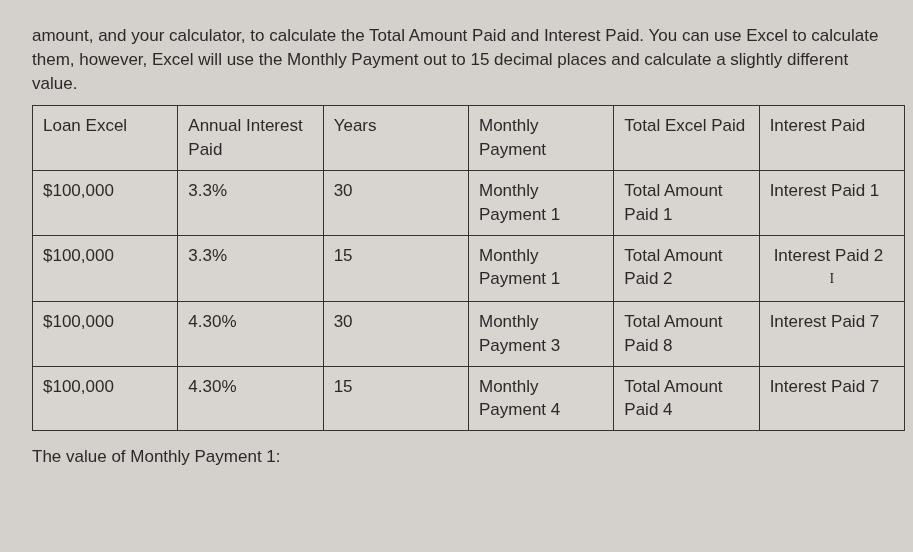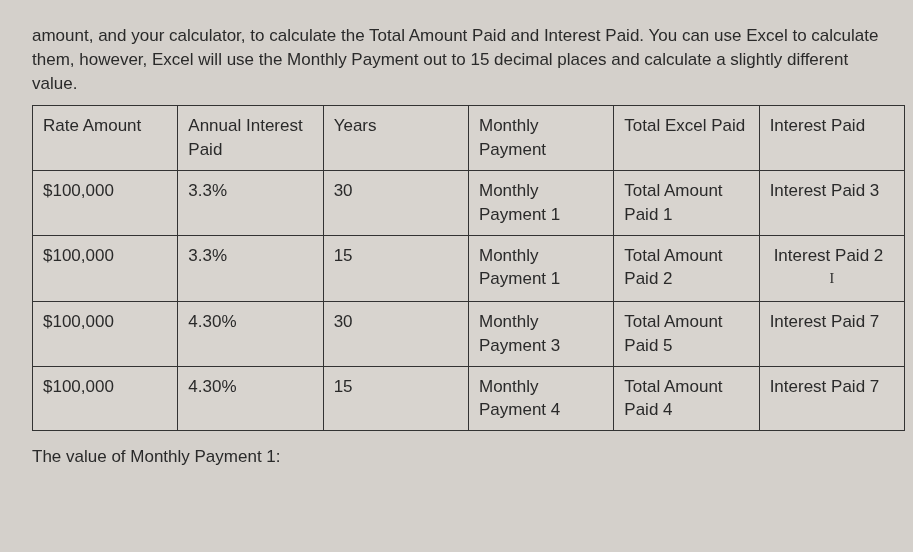--- a/index.html
+++ b/index.html
@@ -45,52 +45,52 @@
     }
   </style>
 </head>
 <body>
 
 <p class="intro">amount, and your calculator, to calculate the Total Amount Paid and Interest Paid. You can use Excel to calculate them, however, Excel will use the Monthly Payment out to 15 decimal places and calculate a slightly different value.</p>
 
 <table>
   <tbody>
       <tr>
-    <td>Rate Amount</td>
+    <td>Loan Excel</td>
     <td>Annual Interest Paid</td>
     <td>Years</td>
     <td>Monthly Payment</td>
     <td>Total Excel Paid</td>
     <td>Interest Paid</td>
   </tr>
   <tr>
     <td>$100,000</td>
     <td>3.3%</td>
     <td>30</td>
     <td>Monthly Payment 1</td>
     <td>Total Amount Paid 1</td>
-    <td>Interest Paid 3</td>
+    <td>Interest Paid 1</td>
   </tr>
   <tr>
     <td>$100,000</td>
     <td>3.3%</td>
     <td>15</td>
     <td>Monthly Payment 1</td>
     <td>Total Amount Paid 2</td>
     <td>
       <span>Interest Paid 2</span>
       <span class="cursor">I</span>
     </td>
   </tr>
   <tr>
     <td>$100,000</td>
     <td>4.30%</td>
     <td>30</td>
     <td>Monthly Payment 3</td>
-    <td>Total Amount Paid 5</td>
+    <td>Total Amount Paid 8</td>
     <td>Interest Paid 7</td>
   </tr>
   <tr>
     <td>$100,000</td>
     <td>4.30%</td>
     <td>15</td>
     <td>Monthly Payment 4</td>
     <td>Total Amount Paid 4</td>
     <td>Interest Paid 7</td>
   </tr>

